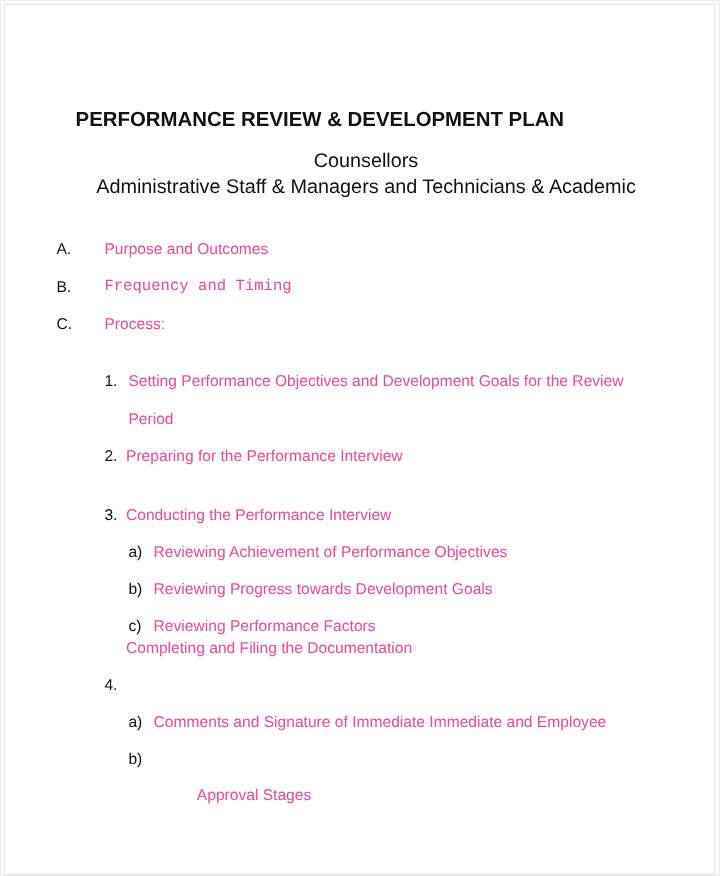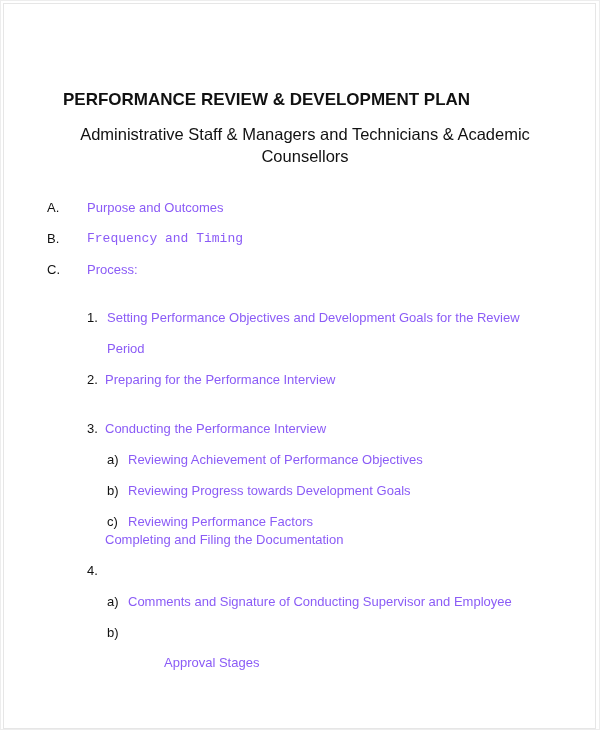--- a/index.html
+++ b/index.html
@@ -6,34 +6,34 @@
     body { width: 600px; height: 730px; position: relative; overflow: hidden;
       font-family: "Liberation Sans", "DejaVu Sans", sans-serif; color: #111; }
     .page { position: absolute; left: 3px; top: 3px; width: 591px; height: 724px;
       border: 1px solid #e6e6e6; background: #fff; }
     .frame-outer { position: absolute; left: 0; top: 0; width: 598px; height: 728px;
       border: 1px solid #ededed; }
     .title { position: absolute; left: 63px; top: 90px; font-size: 17px; font-weight: bold;
       letter-spacing: 0; color: #111; white-space: nowrap; }
     .subtitle { position: absolute; left: 40px; width: 530px; top: 123px; font-size: 16.5px;
       text-align: center; line-height: 22px; color: #111; }
-    .line { position: absolute; font-size: 13px; color: #8b5cf6; white-space: nowrap; }
+    .line { position: absolute; font-size: 13px; color: #ec4899; white-space: nowrap; }
     .mark { position: absolute; font-size: 13px; color: #111; }
   </style>
 </head>
 <body>
 
 <div class="frame-outer"></div>
 <div class="page">
 </div>
 
 <div class="title">PERFORMANCE REVIEW &amp; DEVELOPMENT PLAN</div>
 <div class="subtitle">
+  <div>Counsellors</div>
   <div>Administrative Staff &amp; Managers and Technicians &amp; Academic</div>
-  <div>Counsellors</div>
 </div>
 
 <span class="mark" style="left:47px; top:200px;">A.</span>
 <span class="line" style="left:87px; top:200px;">Purpose and Outcomes</span>
 
 <span class="mark" style="left:47px; top:231px;">B.</span>
 <span class="line" style="left:87px; top:231px;font-family:Liberation Mono, monospace;">Frequency and Timing</span>
 
 <span class="mark" style="left:47px; top:262px;">C.</span>
 <span class="line" style="left:87px; top:262px;">Process:</span>
@@ -54,16 +54,16 @@
 <span class="mark" style="left:107px; top:483px;">b)</span>
 <span class="line" style="left:128px; top:483px;">Reviewing Progress towards Development Goals</span>
 
 <span class="mark" style="left:107px; top:514px;">c)</span>
 <span class="line" style="left:128px; top:514px;">Reviewing Performance Factors</span>
 
 <span class="mark" style="left:87px; top:563px;">4.</span>
 <span class="line" style="left:105px; top:532px;text-align:center;">Completing and Filing the Documentation</span>
 
 <span class="mark" style="left:107px; top:594px;">a)</span>
-<span class="line" style="left:128px; top:594px;">Comments and Signature of Conducting Supervisor and Employee</span>
+<span class="line" style="left:128px; top:594px;">Comments and Signature of Immediate Immediate and Employee</span>
 
 <span class="mark" style="left:107px; top:625px;">b)</span>
 <span class="line" style="left:128px; top:655px;margin-left:36px;">Approval Stages</span>
 
 </body></html>

